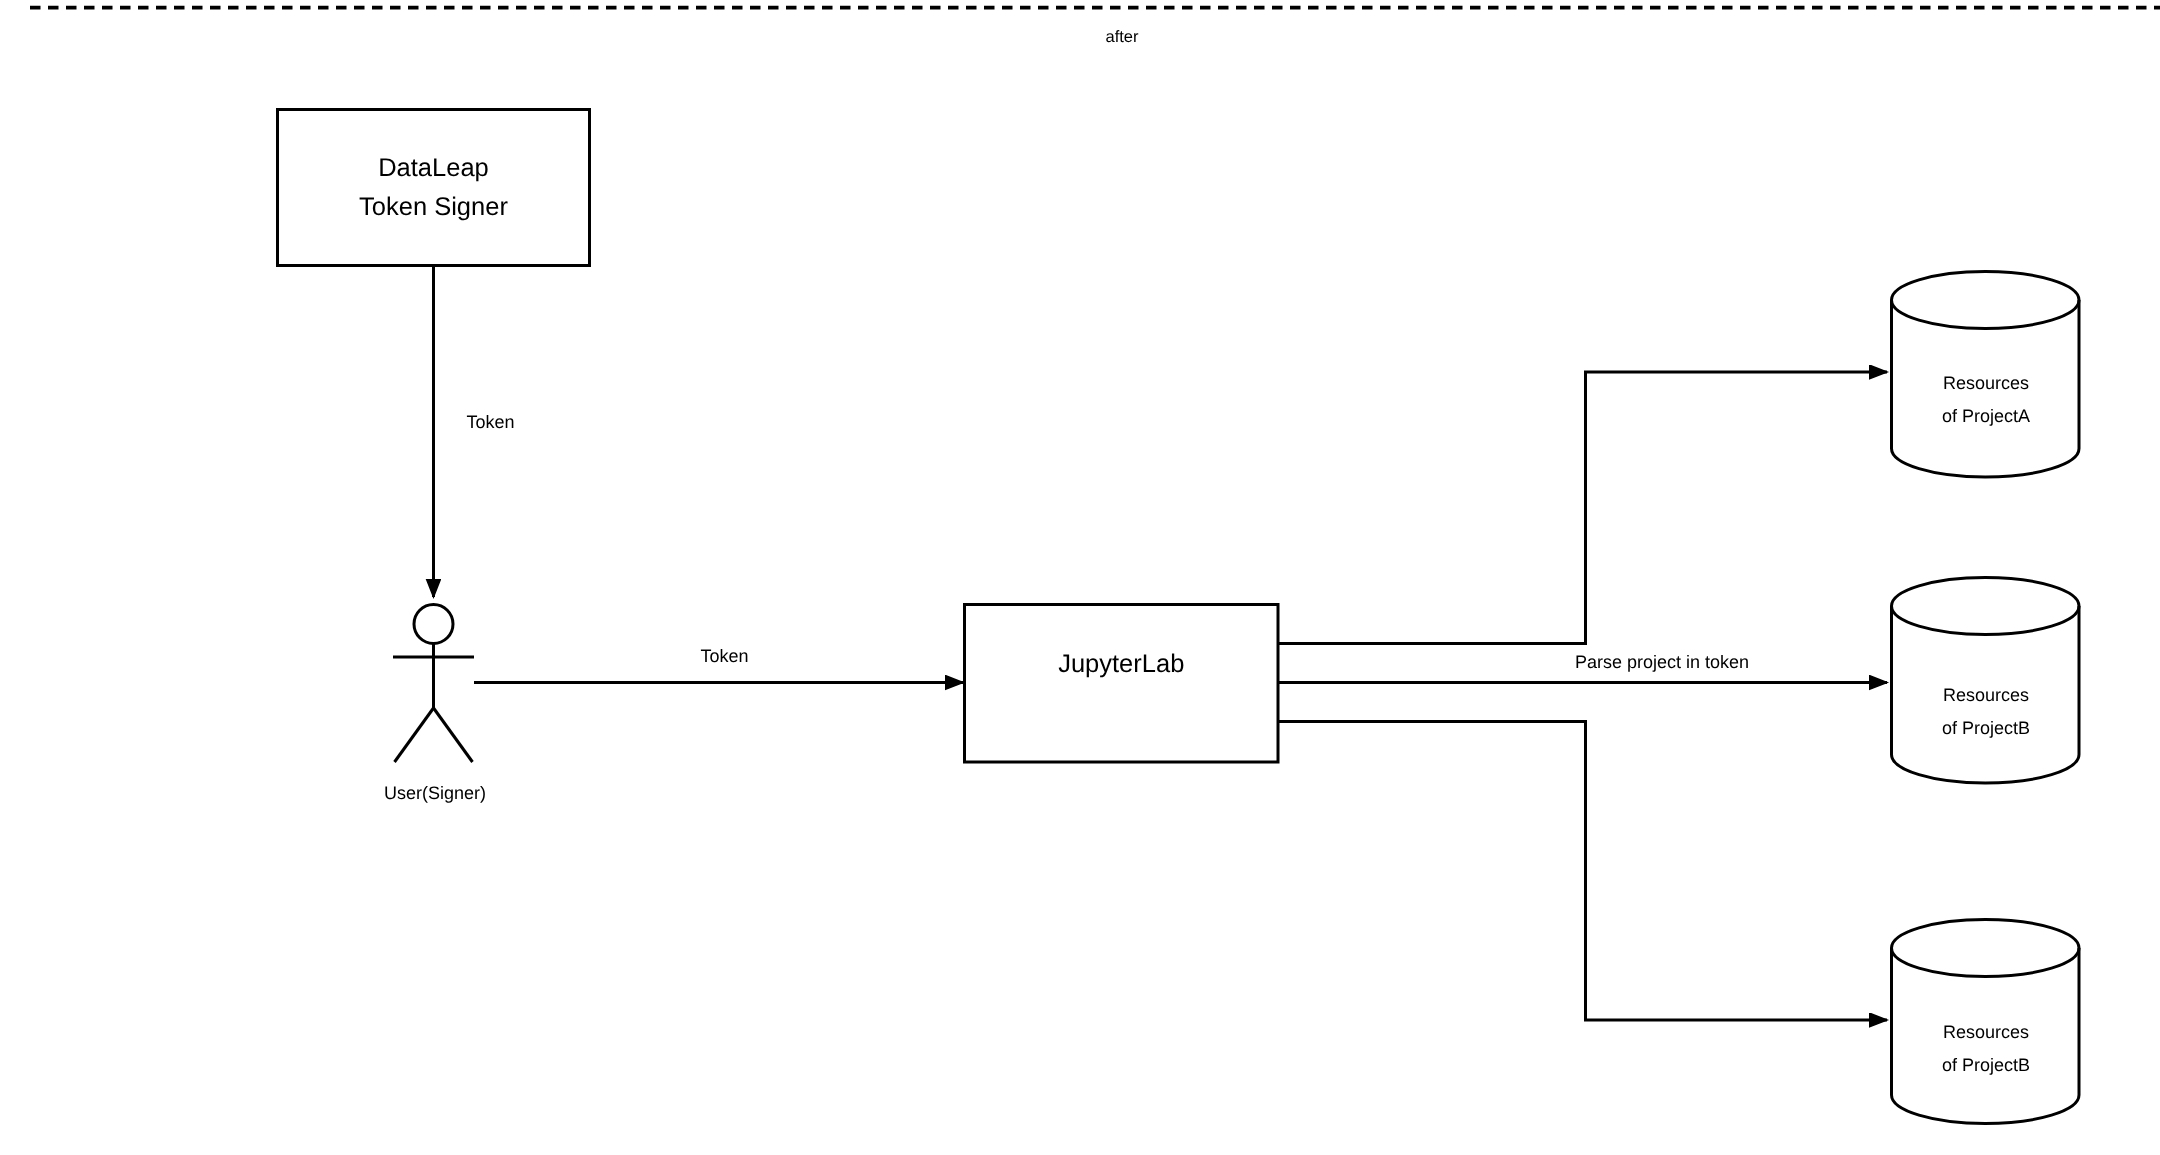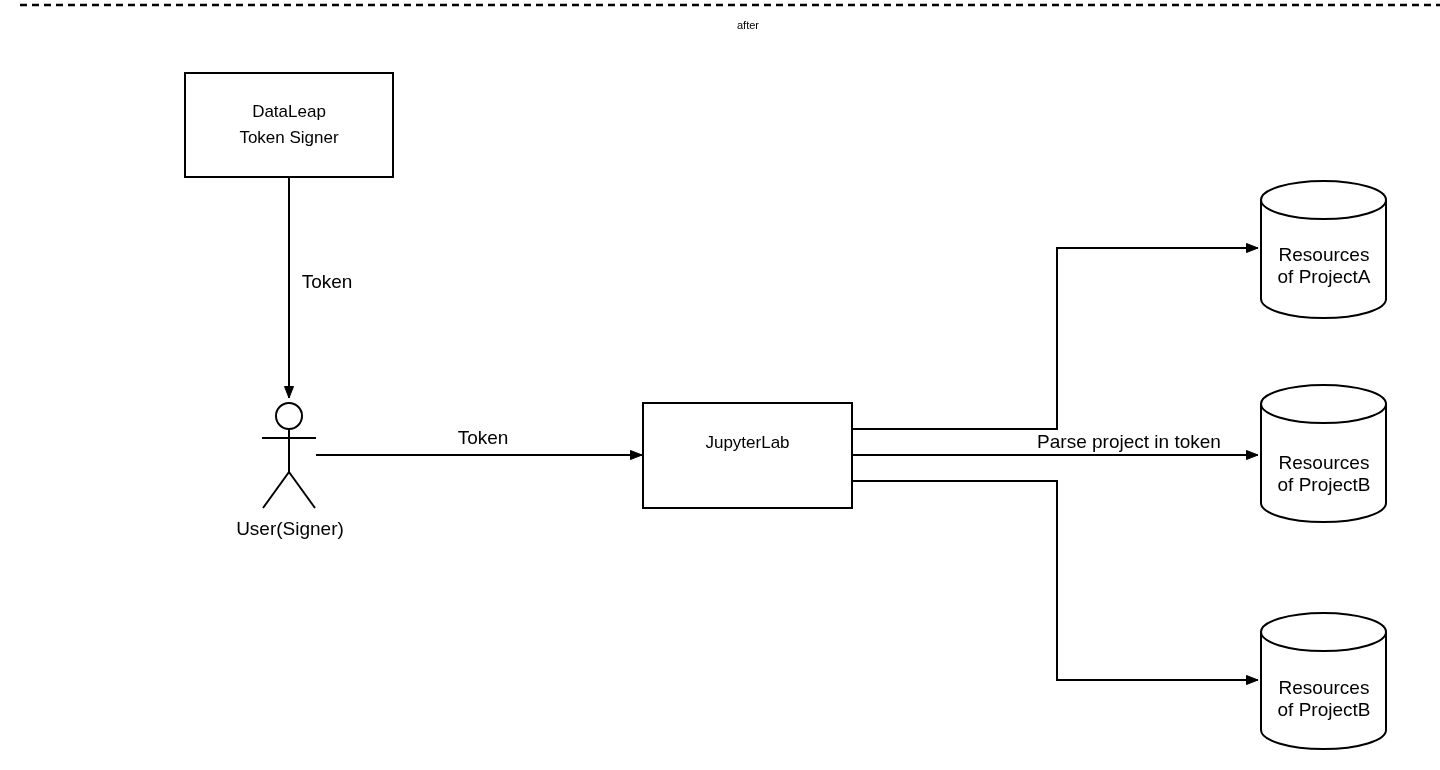--- a/index.html
+++ b/index.html
@@ -23,21 +23,21 @@
   .filled { fill: var(--bg); }
   .edge   { stroke: var(--stroke); stroke-width: 2; fill: none; }
   .dashed { stroke: var(--stroke); stroke-width: 2.5; stroke-dasharray: 7 5; fill: none; }
   .arrowhead-fill { fill: var(--stroke); stroke: var(--stroke); }
 
   .label {
     position: absolute;
     transform: translate(-50%, -50%);
     white-space: nowrap;
     text-align: center;
-    font-size: 19px;
+    font-size: 12px;
     line-height: 1.25;
     color: var(--text);
   }
   .label.small { font-size: 11px; }
   .box-label {
     position: absolute;
     display: flex;
     flex-direction: column;
     align-items: center;
     justify-content: center;
@@ -109,21 +109,21 @@
   <div class="label" style="left:327px; top:282px;">Token</div>
 
   <div class="label" style="left:290px; top:529px;">User(Signer)</div>
 
   <div class="label" style="left:483px; top:438px;">Token</div>
 
   <div class="box-label" style="left:643px; top:403px; width:209px; height:80px;">
     <span class="line">JupyterLab</span>
   </div>
 
-  <div class="label" style="left:1108px; top:442px;margin-left:21px;">Parse project in token</div>
+  <div class="label" style="left:1108px; top:442px;">Parse project in token</div>
 
   <div class="label cyl-label" style="left:1324px; top:266px;">
     <span class="line">Resources</span>
     <span class="line">of ProjectA</span>
   </div>
 
   <div class="label cyl-label" style="left:1324px; top:474px;">
     <span class="line">Resources</span>
     <span class="line">of ProjectB</span>
   </div>

